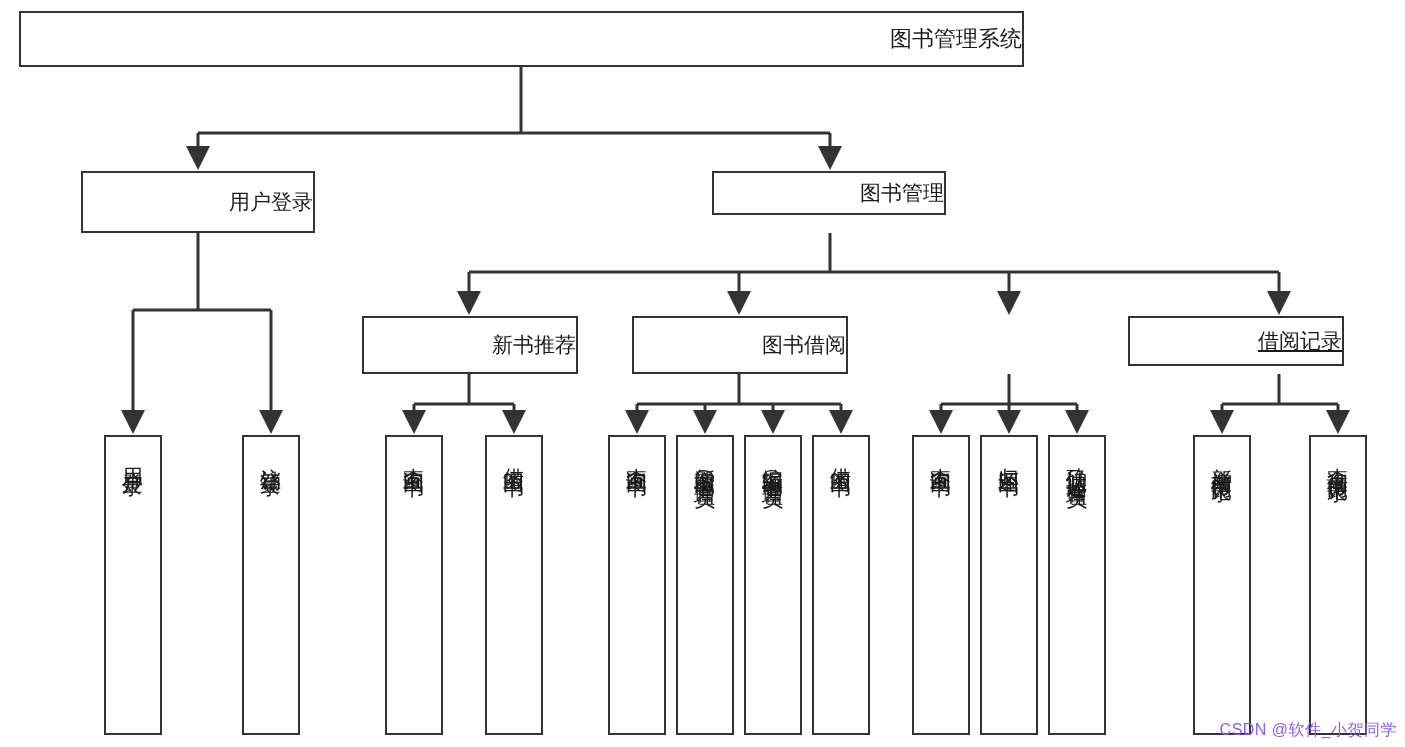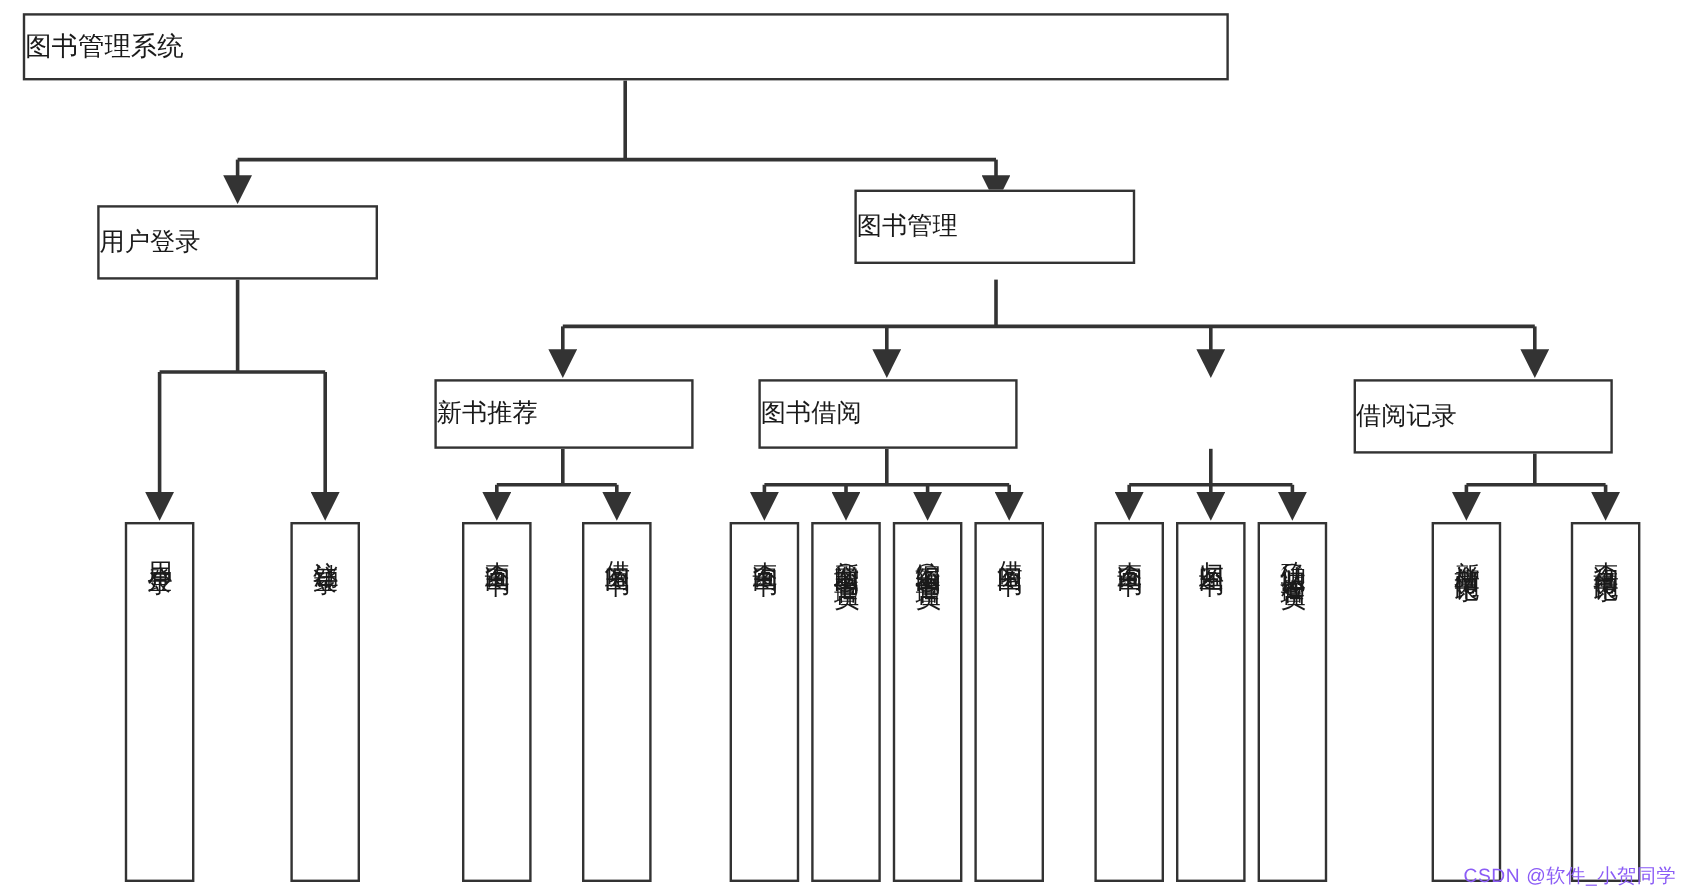--- a/index.html
+++ b/index.html
@@ -26,21 +26,21 @@
     height: 747px;
     pointer-events: none;
   }
   .node {
     position: absolute;
     box-sizing: border-box;
     background: #ffffff;
     border: 2px solid #333333;
     display: flex;
     align-items: center;
-    justify-content: flex-start;
+    justify-content: flex-end;
     color: #1a1a1a;
   }
   .node-label {
     display: block;
     text-align: center;
     line-height: 1.18;
     white-space: pre;
   }
   
   .node.horizontal .node-label {
@@ -130,31 +130,31 @@
     </g>
   </svg>
 
   <div class="node horizontal root" style="left:19px; top:11px; width:1005px; height:56px;">
     <span class="node-label">图书管理系统</span>
   </div>
 
   <div class="node horizontal" style="left:81px; top:171px; width:234px; height:62px;">
     <span class="node-label">用户登录</span>
   </div>
-  <div class="node horizontal" style="left:712px; top:158px; width:234px; height:62px;">
+  <div class="node horizontal" style="left:712px; top:171px; width:234px; height:44px;">
     <span class="node-label">图书管理</span>
   </div>
 
   <div class="node horizontal" style="left:362px; top:316px; width:216px; height:58px;">
     <span class="node-label">新书推荐</span>
   </div>
   <div class="node horizontal" style="left:632px; top:316px; width:216px; height:58px;">
     <span class="node-label">图书借阅</span>
   </div>
-  <div class="node horizontal" style="left:1128px; top:316px; width:216px; height:62px;">
+  <div class="node horizontal" style="left:1128px; top:316px; width:216px; height:50px;text-decoration:underline;">
     <span class="node-label">借阅记录</span>
   </div>
 
   <div class="node vertical" style="left:104px; top:435px; width:58px; height:300px;">
     <span class="node-label">用户登录</span>
   </div>
   <div class="node vertical" style="left:242px; top:435px; width:58px; height:300px;">
     <span class="node-label">注销登录</span>
   </div>
 

